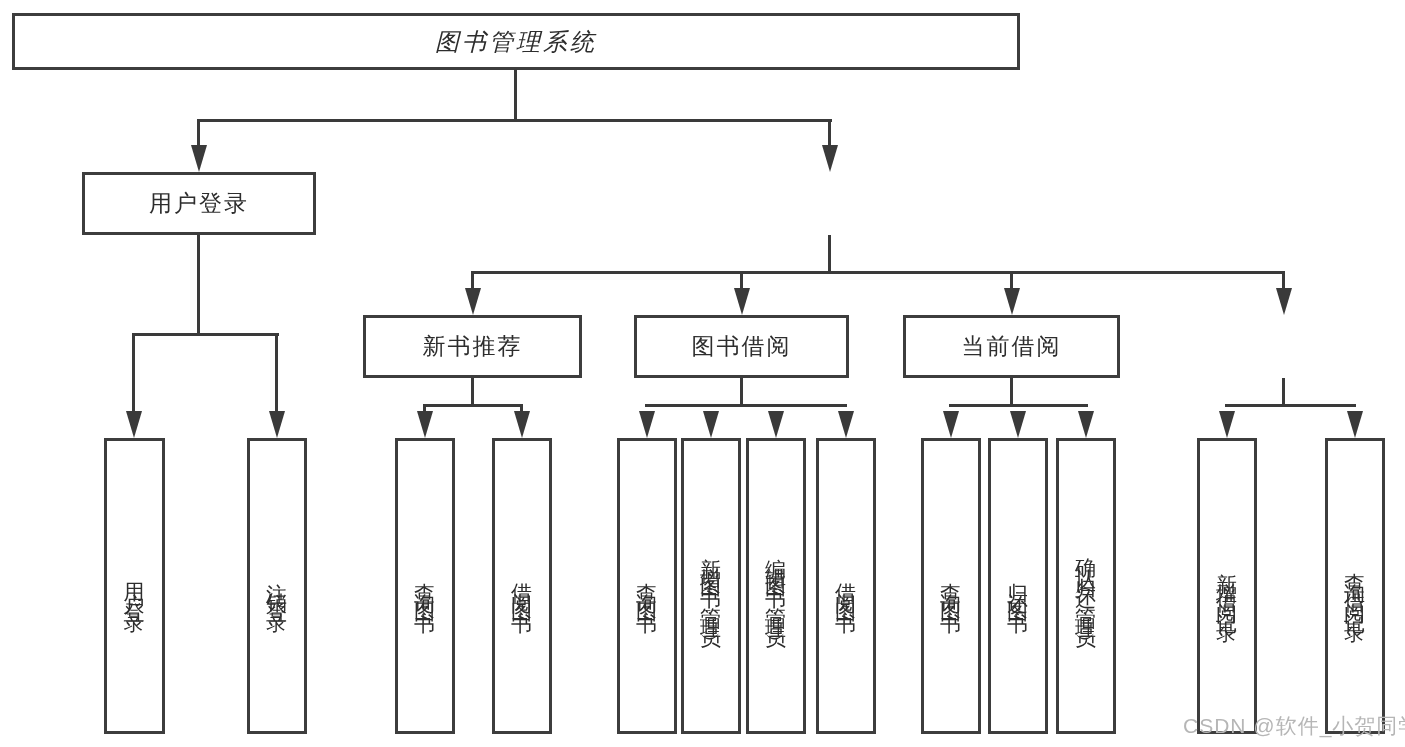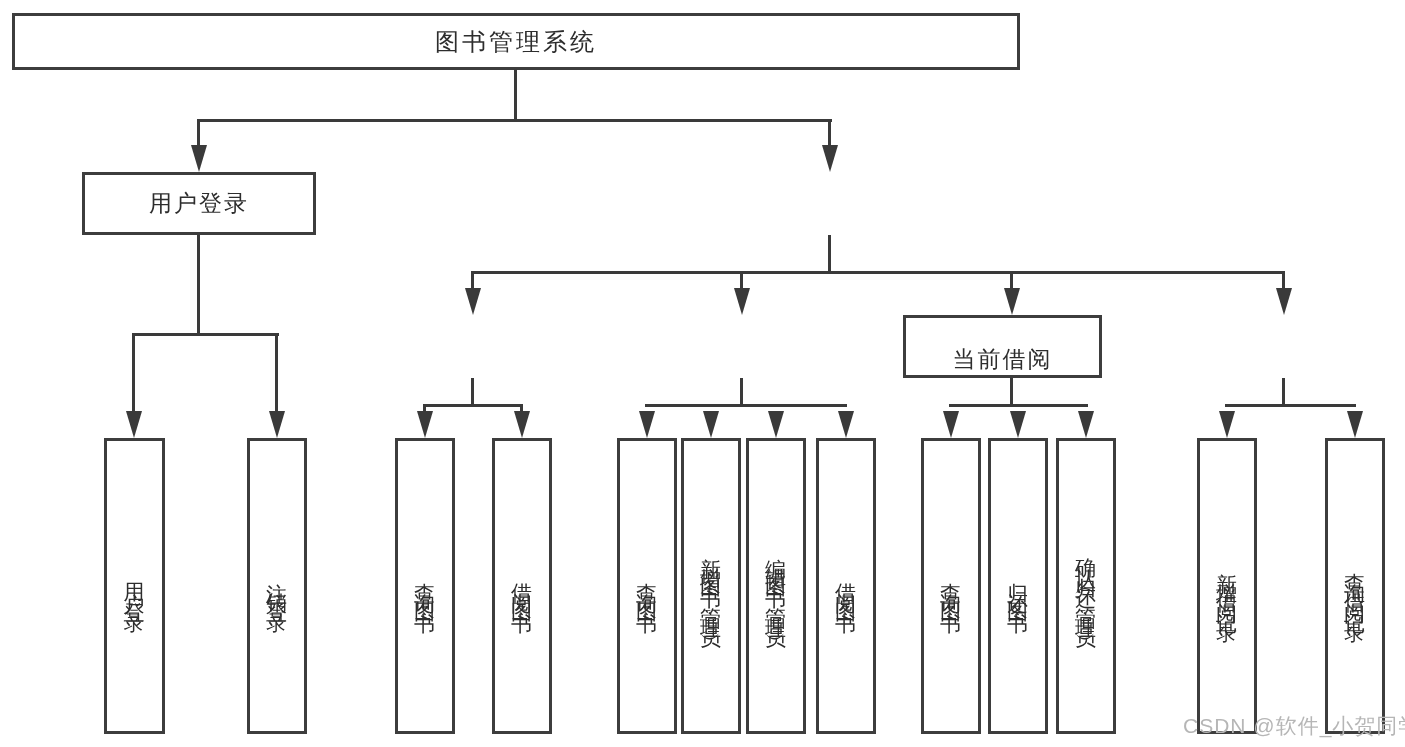--- a/index.html
+++ b/index.html
@@ -40,21 +40,21 @@
   .watermark{
     position:absolute;left:1183px;top:712px;z-index:9;
     color:var(--wm);font-size:21px;letter-spacing:1px;white-space:nowrap;
   }
 </style>
 </head>
 <body>
 
 <div id="stage">
 
-  <div class="node root" style="left:12px;top:13px;width:1008px;height:57px;">
+  <div class="node root" style="left:12px;top:13px;width:1008px;height:57px;font-style:italic;">
     <span>图书管理系统</span>
   </div>
 
   <div class="v-line" style="left:514px;top:69px;height:53px;"></div>
   <div class="h-line" style="left:197px;top:119px;width:635px;"></div>
   <div class="v-line" style="left:197px;top:119px;height:31px;"></div>
   <div class="v-line" style="left:828px;top:119px;height:31px;"></div>
   <div class="arrow" style="left:191px;top:145px;"></div>
   <div class="arrow" style="left:822px;top:145px;"></div>
 
@@ -73,21 +73,27 @@
   <div class="h-line" style="left:471px;top:271px;width:814px;"></div>
   <div class="v-line" style="left:471px;top:271px;height:22px;"></div>
   <div class="v-line" style="left:740px;top:271px;height:22px;"></div>
   <div class="v-line" style="left:1010px;top:271px;height:22px;"></div>
   <div class="v-line" style="left:1282px;top:271px;height:22px;"></div>
   <div class="arrow" style="left:465px;top:288px;"></div>
   <div class="arrow" style="left:734px;top:288px;"></div>
   <div class="arrow" style="left:1004px;top:288px;"></div>
   <div class="arrow" style="left:1276px;top:288px;"></div>
 
-  <div class="node lvl" style="left:903px;top:315px;width:199px;height:63px;align-items:flex-end;">
+  <div class="node lvl" style="left:363px;top:315px;width:219px;height:63px;">
+    <span>新书推荐</span>
+  </div>
+  <div class="node lvl" style="left:634px;top:315px;width:215px;height:63px;">
+    <span>图书借阅</span>
+  </div>
+  <div class="node lvl" style="left:903px;top:315px;width:217px;height:63px;">
     <span>当前借阅</span>
   </div>
 
   <div class="v-line" style="left:471px;top:378px;height:29px;"></div>
   <div class="h-line" style="left:423px;top:404px;width:100px;"></div>
   <div class="v-line" style="left:423px;top:404px;height:12px;"></div>
   <div class="v-line" style="left:520px;top:404px;height:12px;"></div>
   <div class="arrow" style="left:417px;top:411px;"></div>
   <div class="arrow" style="left:514px;top:411px;"></div>
 

